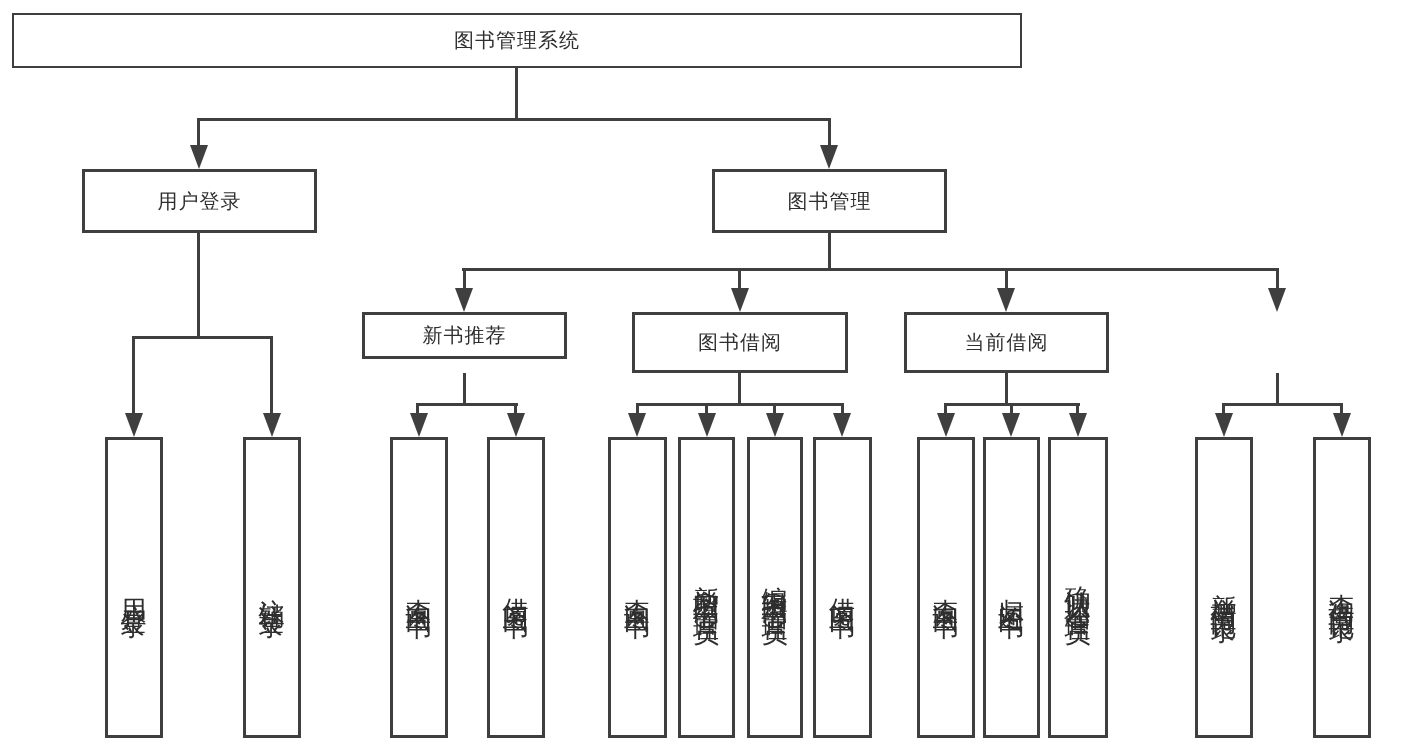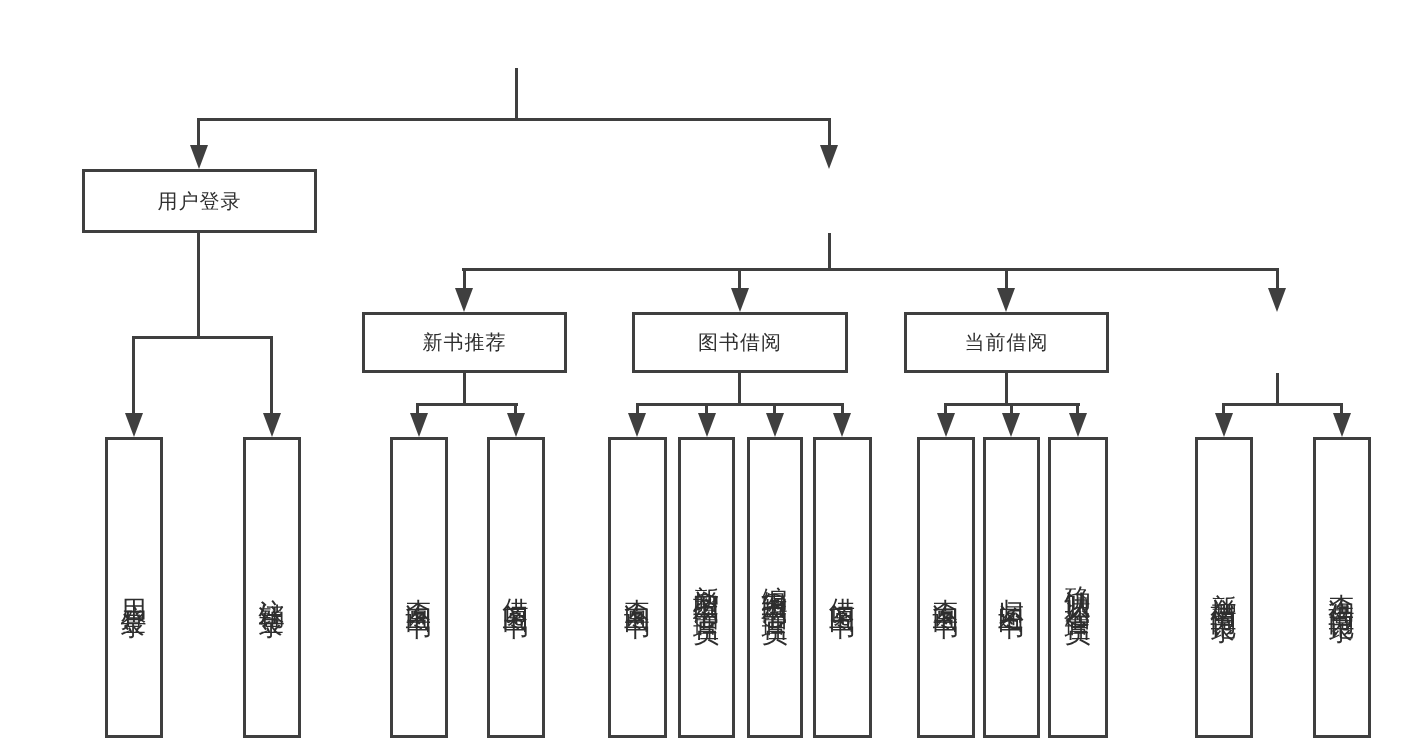--- a/index.html
+++ b/index.html
@@ -67,27 +67,33 @@
     letter-spacing:0.5px;
     z-index:5;
     white-space:nowrap;
   }
 </style>
 </head>
 <body>
 
 <div id="canvas">
 
+  <div class="hbox rootbox" style="left:12px;top:13px;width:1010px;height:55px;">
+    <span>图书管理系统</span>
+  </div>
 
   <div class="hbox" style="left:82px;top:169px;width:235px;height:64px;">
     <span>用户登录</span>
   </div>
 
-
-  <div class="hbox" style="left:362px;top:312px;width:205px;height:61px;">
+  <div class="hbox" style="left:712px;top:169px;width:235px;height:64px;">
+    <span>图书管理</span>
+  </div>
+
+  <div class="hbox" style="left:362px;top:312px;width:205px;height:47px;">
     <span>新书推荐</span>
   </div>
 
   <div class="hbox" style="left:904px;top:312px;width:205px;height:61px;">
     <span>当前借阅</span>
   </div>
 
   <div class="hbox" style="left:632px;top:312px;width:216px;height:61px;">
     <span>图书借阅</span>
   </div>

